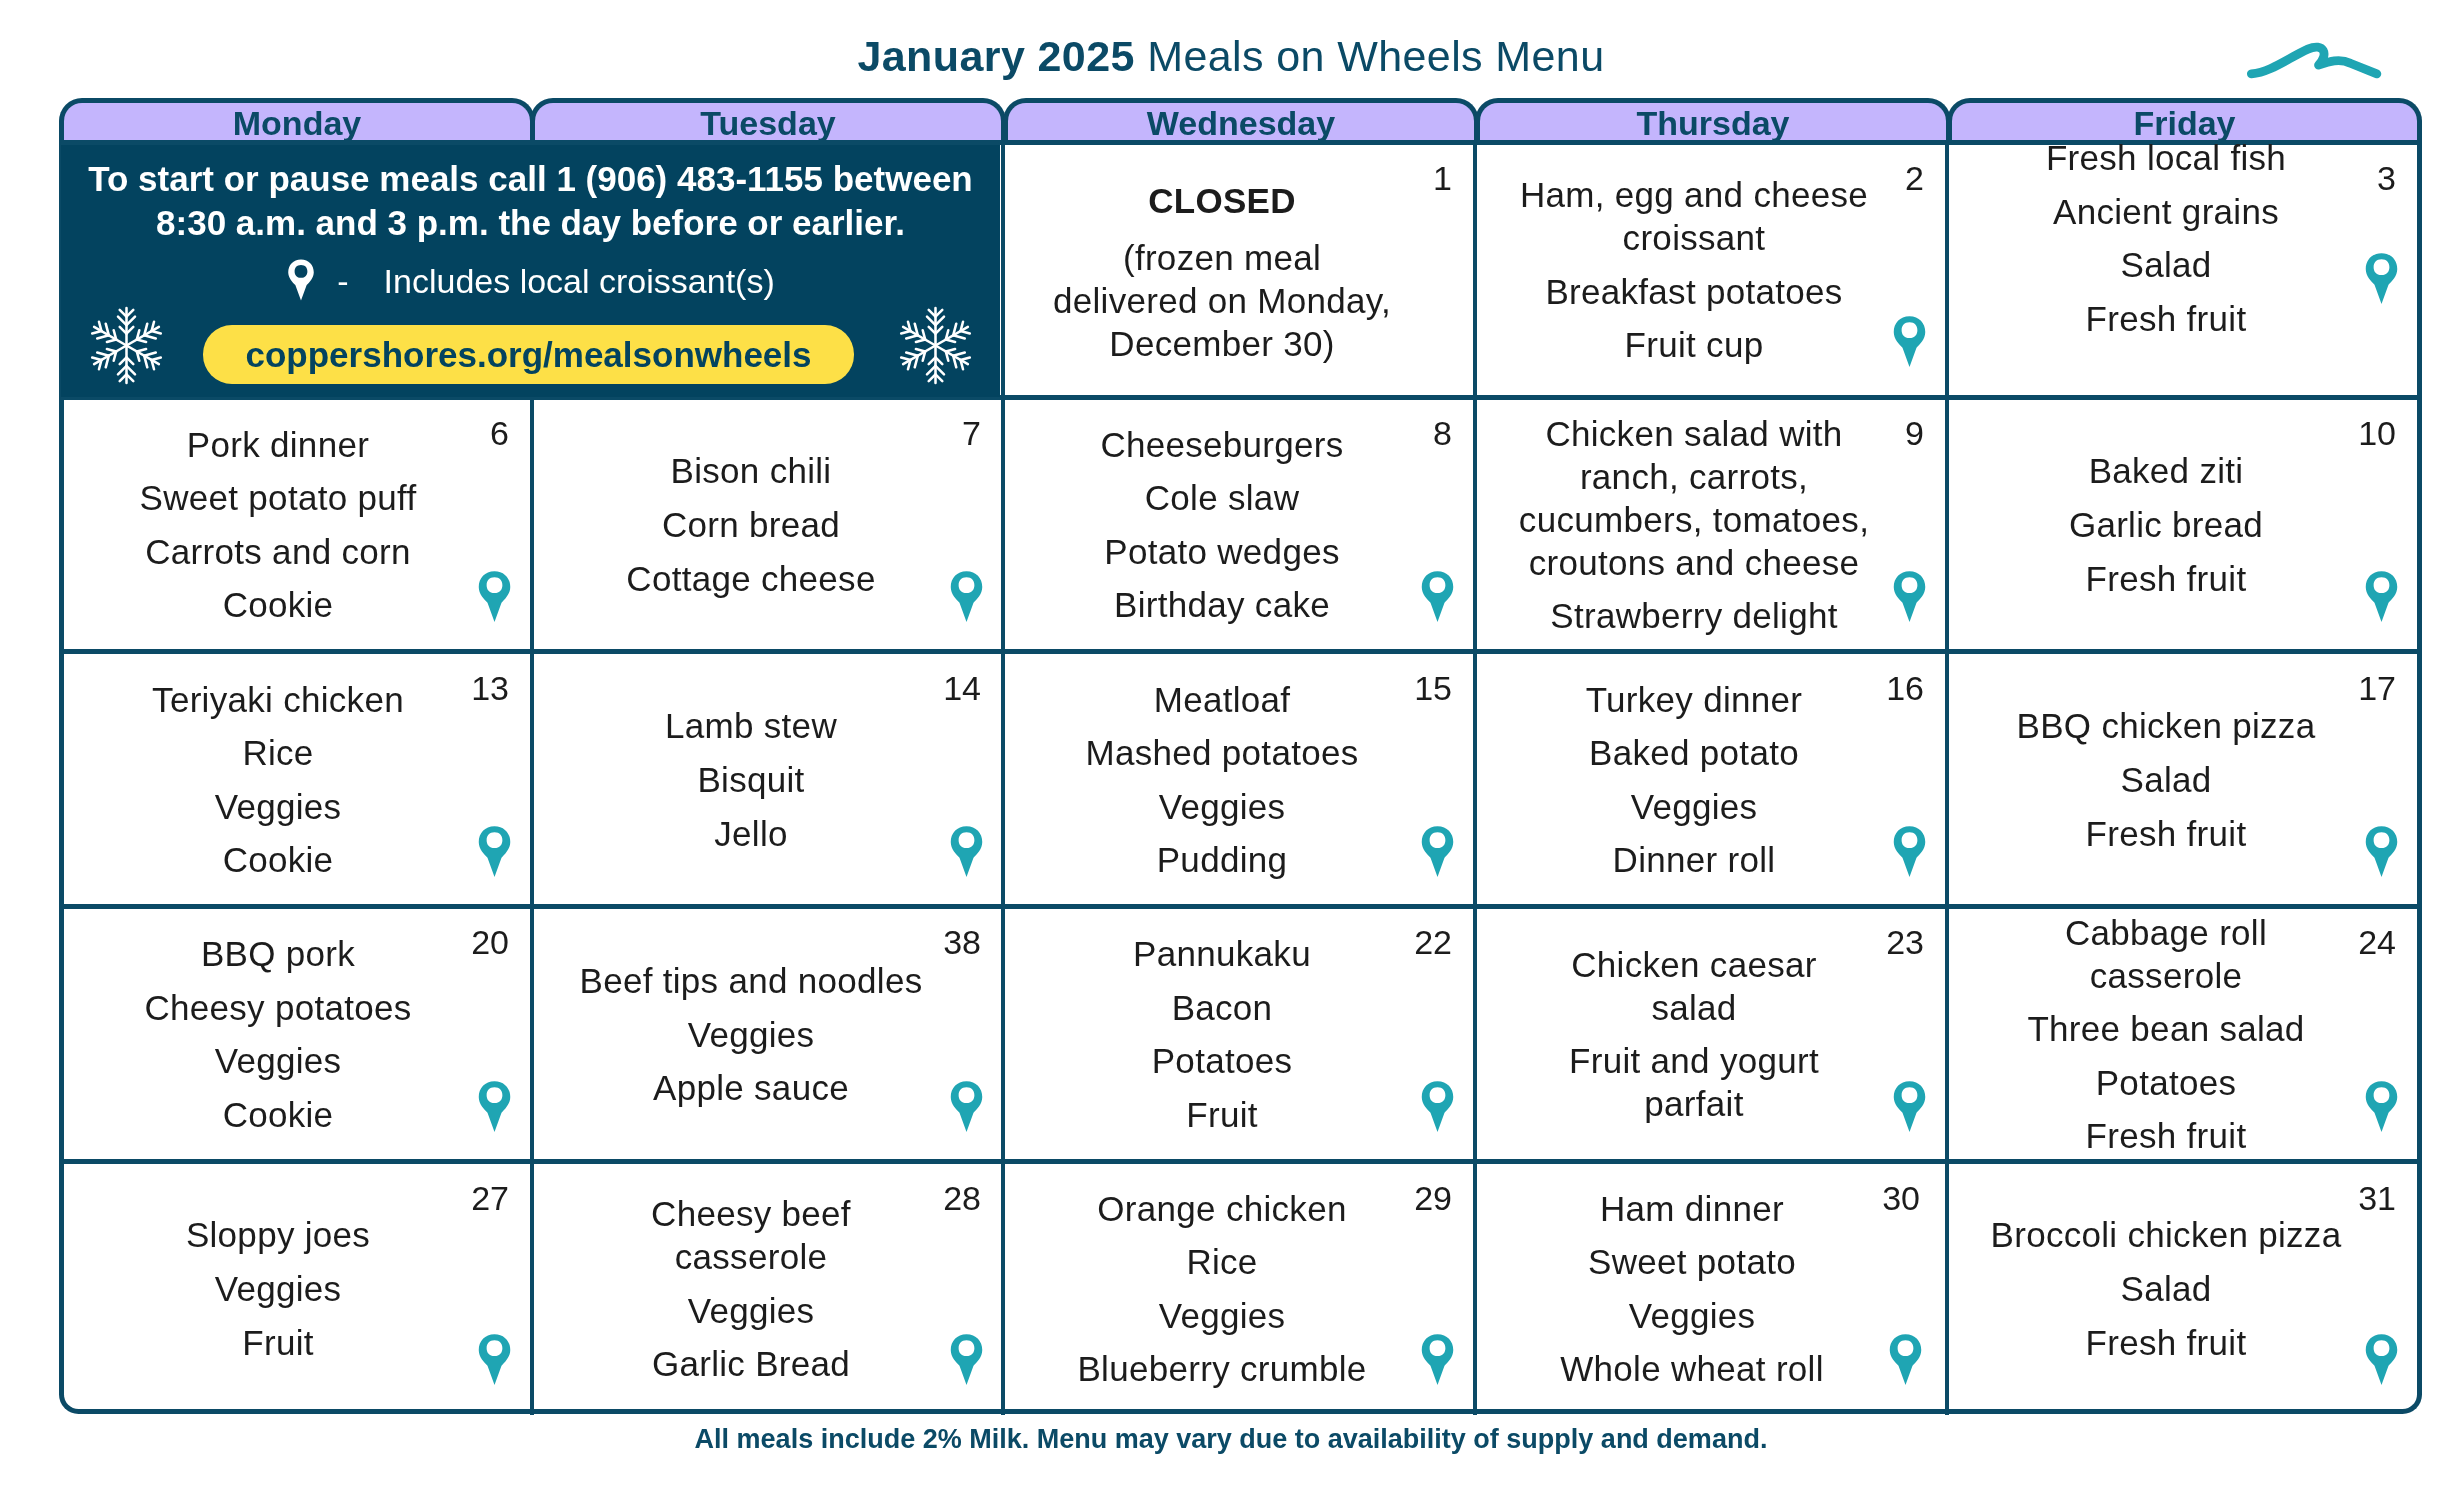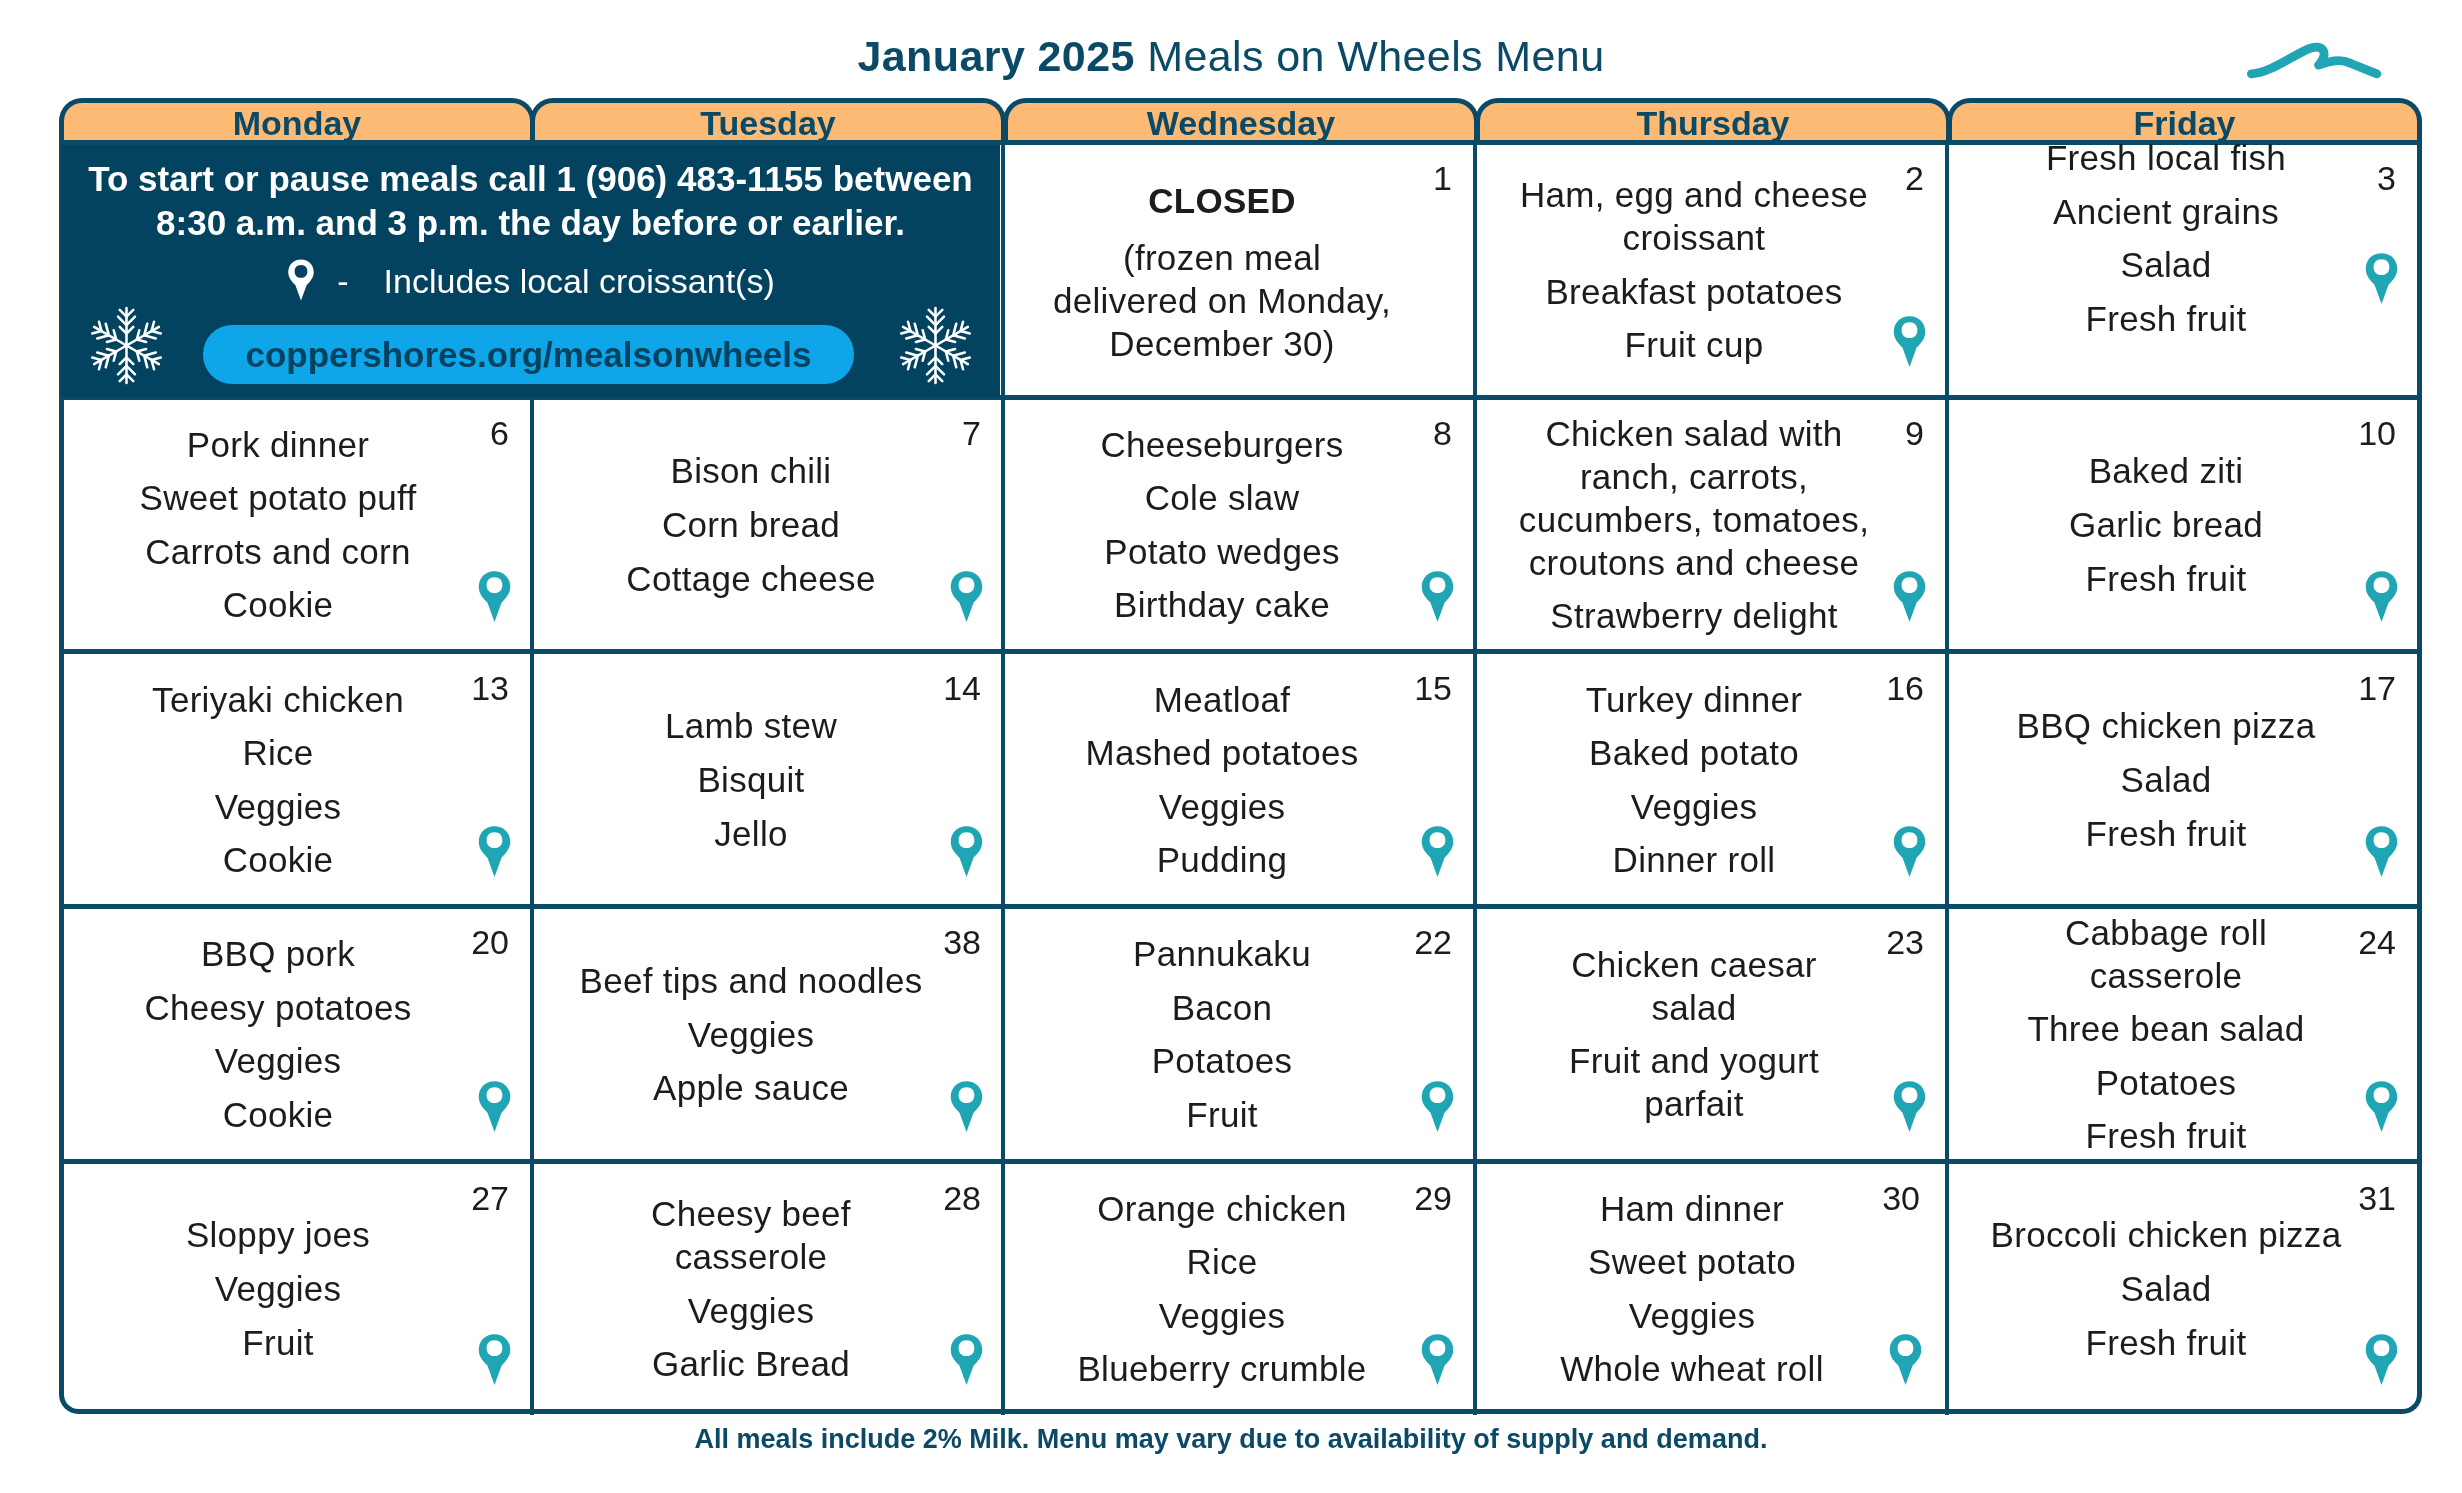--- a/index.html
+++ b/index.html
@@ -4,37 +4,37 @@
 <style>
   html, body { margin:0; padding:0; background:#ffffff; }
   body { width:2462px; height:1494px; position:relative; overflow:hidden;
          font-family:"Liberation Sans", "DejaVu Sans", sans-serif; color:#1c1c1c; }
   .title { position:absolute; left:0; width:2462px; top:32px; text-align:center;
            font-size:43px; color:#0b4a66; letter-spacing:0.4px; }
   .title b { font-weight:700; }
   .logo { position:absolute; left:2244px; top:35px; width:142px; height:53px; }
   .tab { position:absolute; top:98px; height:44px; box-sizing:border-box;
          border:5.3px solid #0b4a66; border-bottom:none; border-radius:23px 23px 0 0;
-         background:#fdba74; text-align:center; font-weight:700; font-size:34px;
+         background:#c4b5fd; text-align:center; font-weight:700; font-size:34px;
          color:#0b4a66; line-height:41px; }
   .grid-frame { position:absolute; left:59px; top:138px; width:2363px; height:1276px;
                 box-sizing:border-box; border:5.3px solid #0b4a66; border-top:none;
                 border-radius:0 0 19.5px 19.5px; }
   .hline { position:absolute; left:59px; width:2363px; height:5.3px; background:#0b4a66; }
   .vline { position:absolute; width:4.4px; background:#0b4a66; }
   .cell { position:absolute; box-sizing:border-box; display:flex; flex-direction:column;
           align-items:center; justify-content:center; text-align:center; padding:0 62px 0 27px; }
   .cell .item { font-size:35px; line-height:43px; margin:5.3px 0; color:#1c1c1c; letter-spacing:0.3px; }
   .date { position:absolute; top:14px; right:21px; font-size:34px; color:#1c1c1c; }
   .pin { position:absolute; right:18px; bottom:25px; width:35px; height:55px; }
   .info { position:absolute; left:61px; top:145px; width:939px; height:252px; background:#03435f;
           color:#fff; text-align:center; }
   .info .line1 { position:absolute; left:0; width:100%; top:12.4px; font-weight:700; font-size:35px; line-height:44px; }
   .info .legend { position:absolute; left:0; width:100%; top:113px; font-size:34px; line-height:41px; }
-  .info .url { position:absolute; left:142px; top:180px; width:651px; height:59px; background:#0ea5e9;
+  .info .url { position:absolute; left:142px; top:180px; width:651px; height:59px; background:#fde047;
                border-radius:29px; color:#03435f; font-weight:700; font-size:35px; line-height:59px; }
   .snow { position:absolute; width:85px; height:85px; top:158px; }
   .closed-title { font-weight:700; font-size:35px; margin-bottom:14px !important; }
   .footer { position:absolute; left:0; width:2462px; top:1424px; text-align:center;
             font-weight:700; font-size:27px; color:#0b4a66; }
 </style>
 </head>
 <body>
 
 <div class="title">

